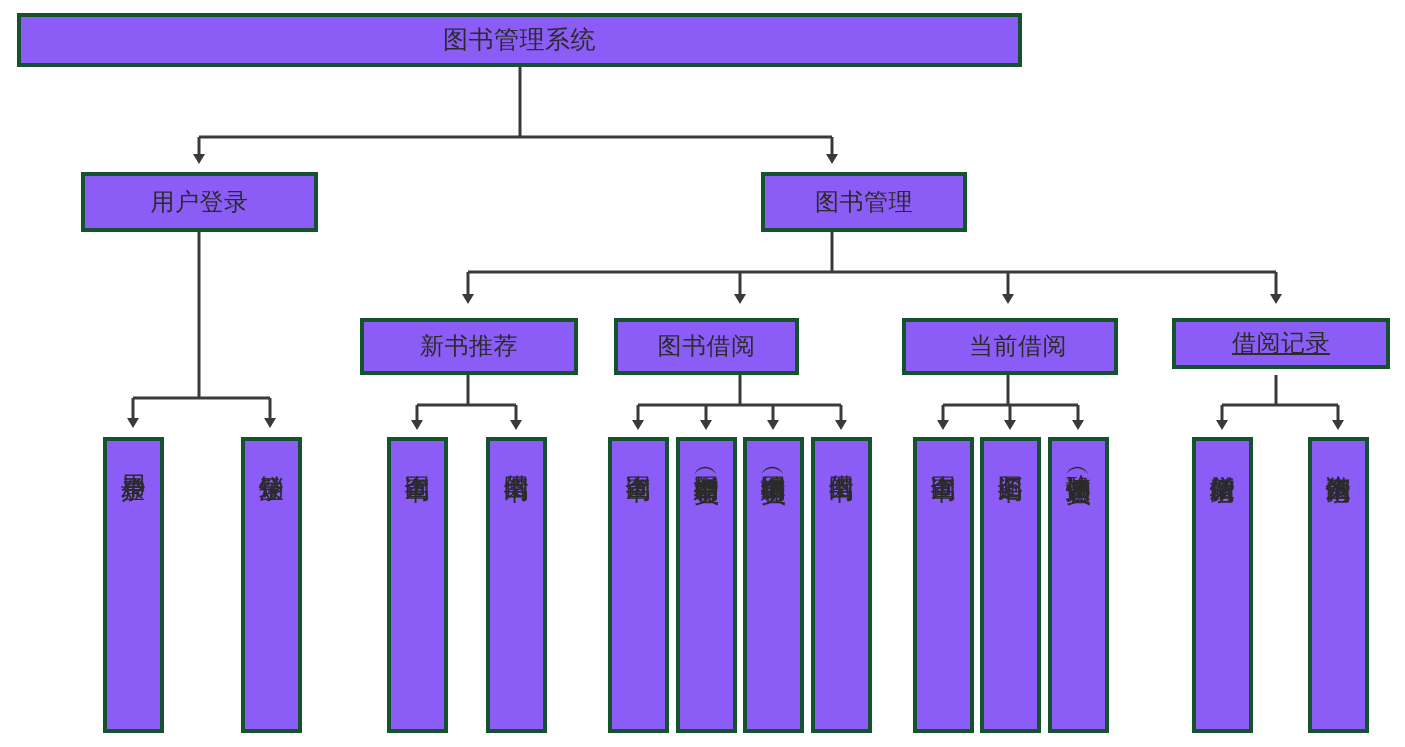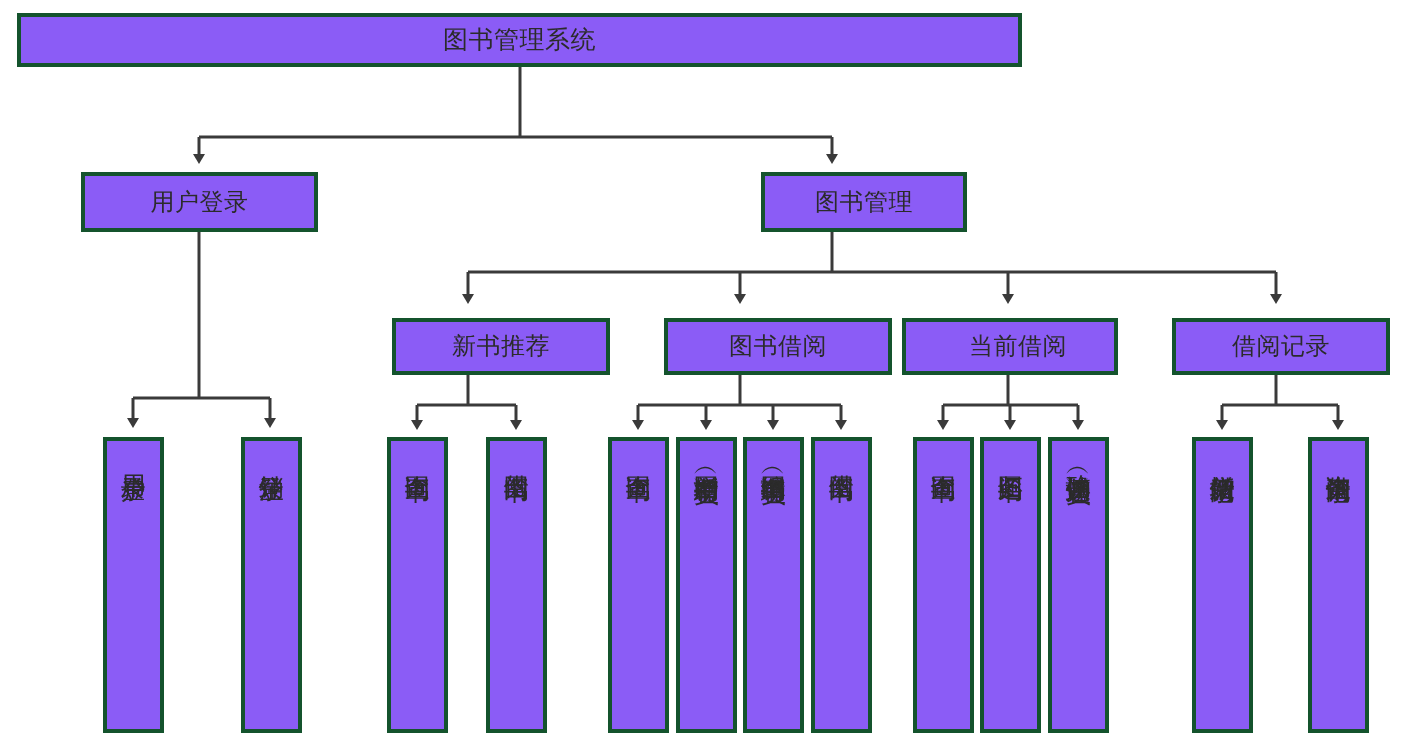--- a/index.html
+++ b/index.html
@@ -127,30 +127,30 @@
     <span class="label">图书管理系统</span>
   </div>
 
   <div class="node horiz" style="left:81px; top:172px; width:237px; height:60px;">
     <span class="label">用户登录</span>
   </div>
   <div class="node horiz" style="left:713px; top:172px; width:206px; height:60px;margin-left:48px;">
     <span class="label">图书管理</span>
   </div>
 
-  <div class="node horiz" style="left:360px; top:318px; width:218px; height:57px;margin-left:32px;">
+  <div class="node horiz" style="left:360px; top:318px; width:218px; height:57px;">
     <span class="label">新书推荐</span>
   </div>
-  <div class="node horiz" style="left:664px; top:318px; width:228px; height:57px;">
+  <div class="node horiz" style="left:614px; top:318px; width:185px; height:57px;">
     <span class="label">图书借阅</span>
   </div>
   <div class="node horiz" style="left:902px; top:318px; width:216px; height:57px;padding-left:16px;">
     <span class="label">当前借阅</span>
   </div>
-  <div class="node horiz" style="left:1172px; top:318px; width:218px; height:57px;">
+  <div class="node horiz" style="left:1172px; top:318px; width:218px; height:51px;text-decoration:underline;">
     <span class="label">借阅记录</span>
   </div>
 
   <div class="node vert" style="left:103px; top:437px; width:61px; height:296px;">
     <span class="label">用户登录</span>
   </div>
   <div class="node vert" style="left:241px; top:437px; width:61px; height:296px;">
     <span class="label">注销登录</span>
   </div>
 

